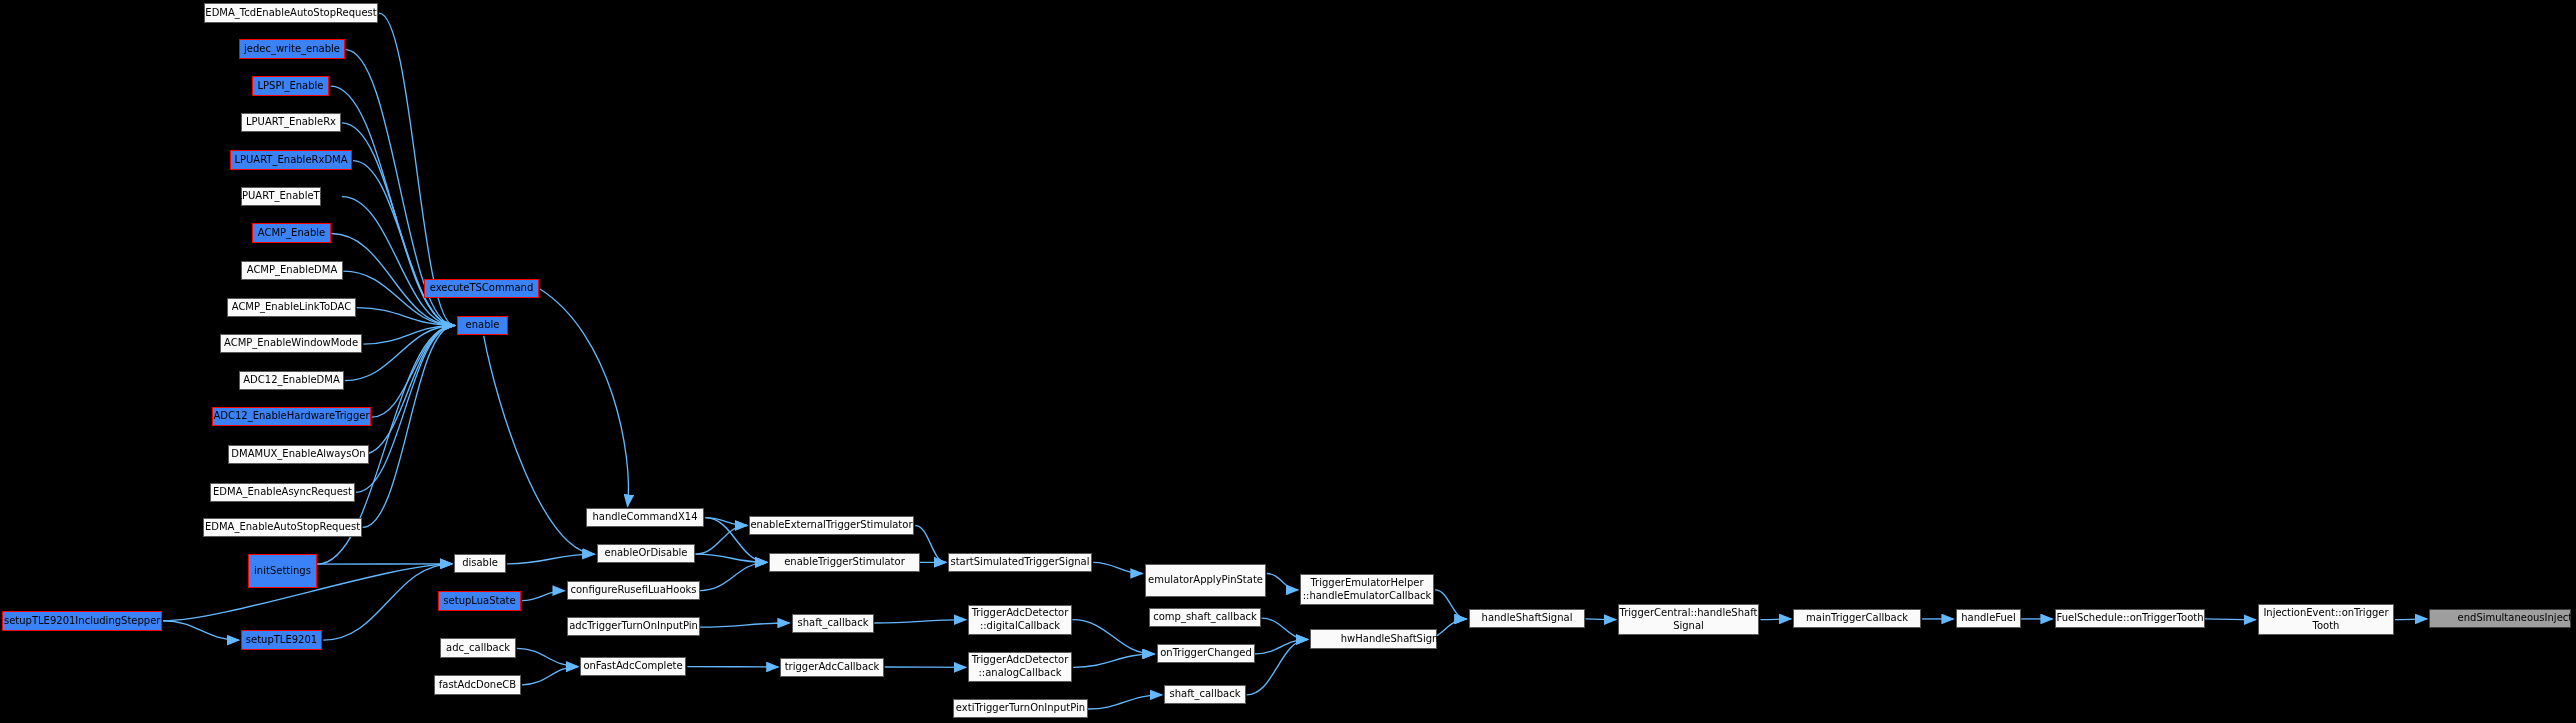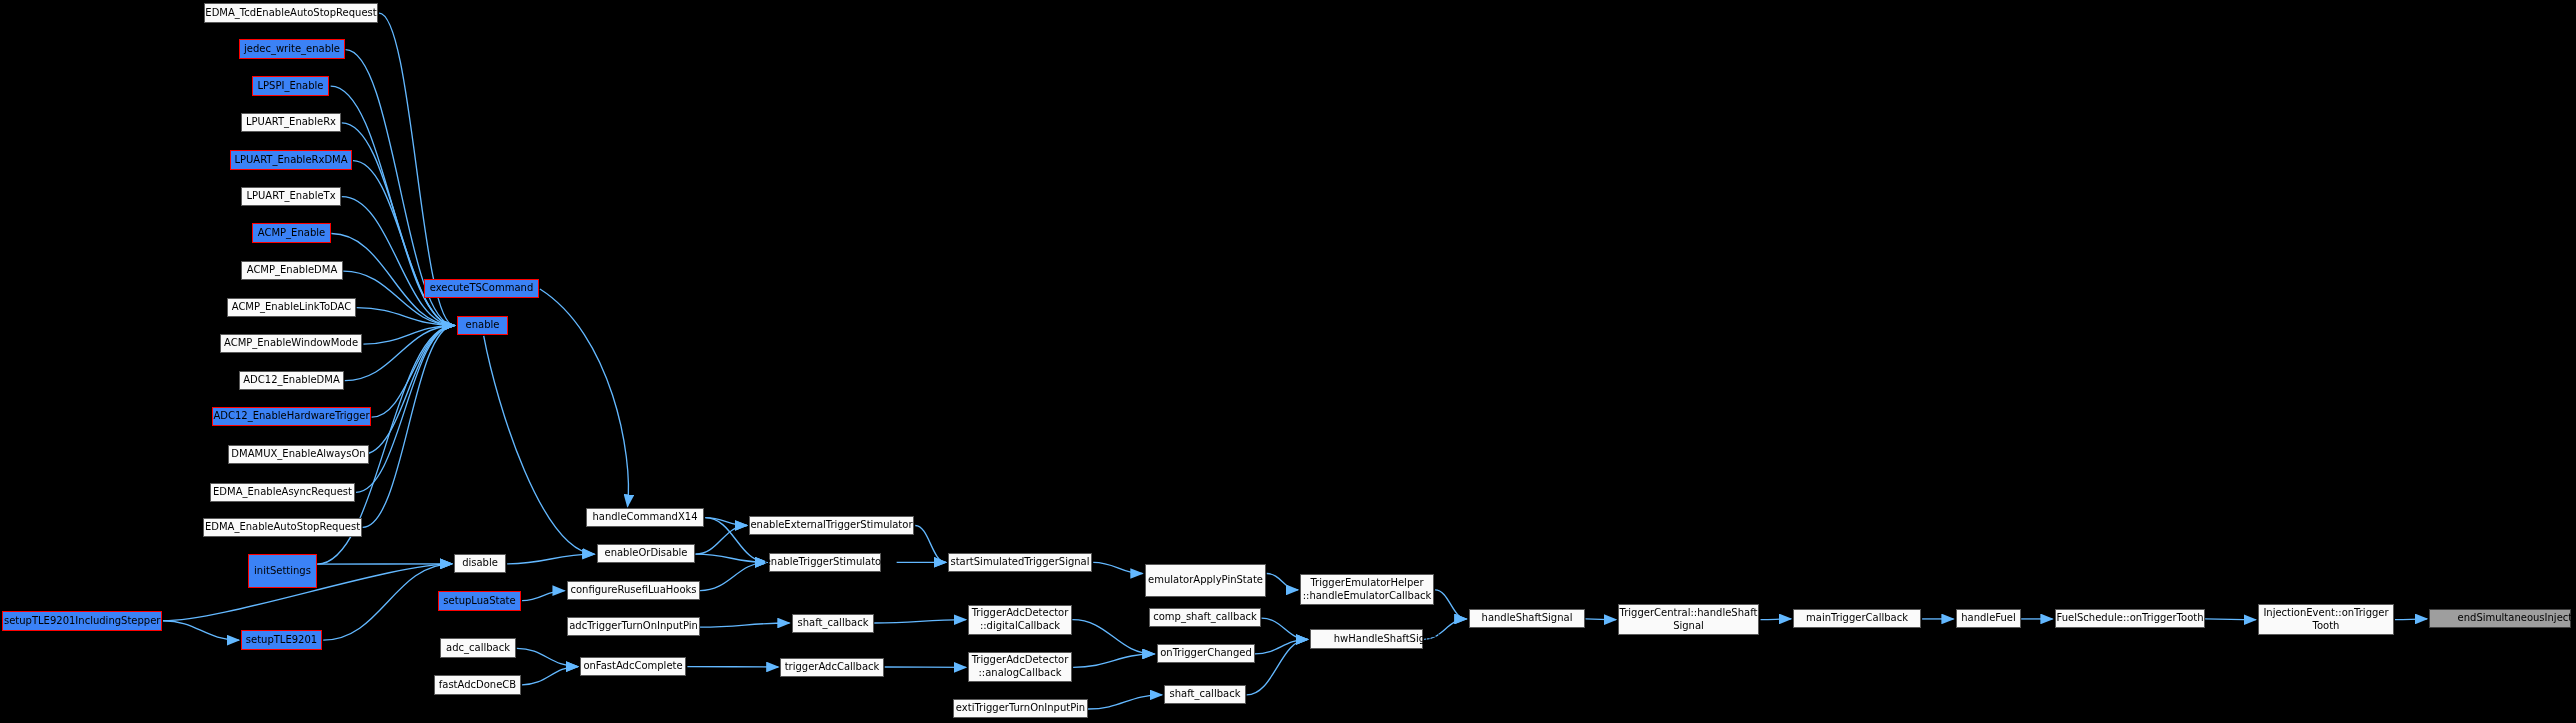--- a/index.html
+++ b/index.html
@@ -113,21 +113,21 @@
       <path d="M2714,831 C2732.9,831 2737.1,831 2756,831" fill="none" stroke="#63b8ff" stroke-width="1.8" marker-end="url(#arrow)"></path>
       <path d="M2961,831 C2991.6,831 2998.4,832 3029,832" fill="none" stroke="#63b8ff" stroke-width="1.8" marker-end="url(#arrow)"></path>
       <path d="M3216,832 C3235.35,832 3239.65,831 3259,831" fill="none" stroke="#63b8ff" stroke-width="1.8" marker-end="url(#arrow)"></path>
     </svg>
   <div id="node-layer">
       <div class="node normal" style="left: 204px; top: 3px; width: 174px; height: 20px;"><span>EDMA_TcdEnableAutoStopRequest</span></div>
       <div class="node red" style="left: 239px; top: 39px; width: 106px; height: 20px;"><span>jedec_write_enable</span></div>
       <div class="node red" style="left: 252px; top: 76px; width: 77px; height: 20px;"><span>LPSPI_Enable</span></div>
       <div class="node normal" style="left: 241px; top: 113px; width: 100px; height: 19.4px;"><span>LPUART_EnableRx</span></div>
       <div class="node red" style="left: 230px; top: 150px; width: 122px; height: 20px;"><span>LPUART_EnableRxDMA</span></div>
-      <div class="node normal" style="left: 241px; top: 187px; width: 100px; height: 19.4px;"><span>LPUART_EnableTx</span></div>
+      <div class="node normal" style="left: 241px; top: 187px; width: 80px; height: 19.4px;"><span>LPUART_EnableTx</span></div>
       <div class="node red" style="left: 252px; top: 223px; width: 79px; height: 20px;"><span>ACMP_Enable</span></div>
       <div class="node normal" style="left: 241px; top: 261px; width: 102px; height: 19.4px;"><span>ACMP_EnableDMA</span></div>
       <div class="node normal" style="left: 227px; top: 298px; width: 129px; height: 19.4px;"><span>ACMP_EnableLinkToDAC</span></div>
       <div class="node normal" style="left: 220px; top: 334px; width: 142px; height: 19.4px;"><span>ACMP_EnableWindowMode</span></div>
       <div class="node normal" style="left: 239px; top: 371px; width: 105px; height: 19.4px;"><span>ADC12_EnableDMA</span></div>
       <div class="node red" style="left: 212px; top: 407px; width: 159px; height: 19.4px;"><span>ADC12_EnableHardwareTrigger</span></div>
       <div class="node normal" style="left: 228px; top: 445px; width: 141px; height: 19.4px; text-align: center;"><span>DMAMUX_EnableAlwaysOn</span></div>
       <div class="node normal" style="left: 210px; top: 483px; width: 145px; height: 19.4px;"><span>EDMA_EnableAsyncRequest</span></div>
       <div class="node normal" style="left: 203px; top: 518px; width: 159px; height: 19.4px;"><span>EDMA_EnableAutoStopRequest</span></div>
       <div class="node red" style="left: 248px; top: 554px; width: 69px; height: 34px;"><span>initSettings</span></div>
@@ -138,36 +138,36 @@
       <div class="node normal" style="left: 586px; top: 508px; width: 118px; height: 19.4px;"><span>handleCommandX14</span></div>
       <div class="node normal" style="left: 597px; top: 544px; width: 98px; height: 19.4px;"><span>enableOrDisable</span></div>
       <div class="node normal" style="left: 454px; top: 554px; width: 52px; height: 19.4px;"><span>disable</span></div>
       <div class="node normal" style="left: 567px; top: 581px; width: 133px; height: 19.4px;"><span>configureRusefiLuaHooks</span></div>
       <div class="node red" style="left: 438px; top: 591px; width: 83px; height: 20px;"><span>setupLuaState</span></div>
       <div class="node normal" style="left: 567px; top: 617px; width: 133px; height: 19.4px;"><span>adcTriggerTurnOnInputPin</span></div>
       <div class="node normal" style="left: 440px; top: 638px; width: 76px; height: 20px;"><span>adc_callback</span></div>
       <div class="node normal" style="left: 580px; top: 657px; width: 106px; height: 19.4px;"><span>onFastAdcComplete</span></div>
       <div class="node normal" style="left: 434px; top: 675px; width: 87px; height: 20px;"><span>fastAdcDoneCB</span></div>
       <div class="node normal" style="left: 749px; top: 516px; width: 165px; height: 18.6px;"><span>enableExternalTriggerStimulator</span></div>
-      <div class="node normal" style="left: 769px; top: 553px; width: 112px; height: 19.4px;"><span>enableTriggerStimulator</span></div>
+      <div class="node normal" style="left: 769px; top: 553px; width: 151px; height: 19.4px;"><span>enableTriggerStimulator</span></div>
       <div class="node normal" style="left: 948px; top: 553px; width: 144px; height: 19.4px;"><span>startSimulatedTriggerSignal</span></div>
       <div class="node normal" style="left: 792px; top: 614px; width: 82px; height: 18.6px;"><span>shaft_callback</span></div>
       <div class="node normal" style="left: 968px; top: 605px; width: 104px; height: 30px;"><span>TriggerAdcDetector
 ::digitalCallback</span></div>
       <div class="node normal" style="left: 780px; top: 658px; width: 104px; height: 18.6px;"><span>triggerAdcCallback</span></div>
       <div class="node normal" style="left: 968px; top: 652px; width: 104px; height: 30px;"><span>TriggerAdcDetector
 ::analogCallback</span></div>
       <div class="node normal" style="left: 953px; top: 699px; width: 135px; height: 19.4px;"><span>extiTriggerTurnOnInputPin</span></div>
       <div class="node normal" style="left: 1145px; top: 564px; width: 121px; height: 33px;"><span>emulatorApplyPinState</span></div>
       <div class="node normal" style="left: 1300px; top: 574px; width: 134px; height: 31px;"><span>TriggerEmulatorHelper
 ::handleEmulatorCallback</span></div>
       <div class="node normal" style="left: 1149px; top: 608px; width: 112px; height: 19.4px;"><span>comp_shaft_callback</span></div>
       <div class="node normal" style="left: 1157px; top: 644px; width: 98px; height: 19.4px;"><span>onTriggerChanged</span></div>
       <div class="node normal" style="left: 1164px; top: 685px; width: 82px; height: 19.4px;"><span>shaft_callback</span></div>
-      <div class="node normal" style="left: 1310px; top: 629px; width: 113px; height: 20px; padding-left: 44px;"><span>hwHandleShaftSignal</span></div>
+      <div class="node normal" style="left: 1310px; top: 629px; width: 127px; height: 20px; padding-left: 44px;"><span>hwHandleShaftSignal</span></div>
       <div class="node normal" style="left: 1469px; top: 609px; width: 116px; height: 19.4px;"><span>handleShaftSignal</span></div>
       <div class="node normal" style="left: 1618px; top: 604px; width: 141px; height: 31px;"><span>TriggerCentral::handleShaft
 Signal</span></div>
       <div class="node normal" style="left: 1793px; top: 609px; width: 128px; height: 19.4px;"><span>mainTriggerCallback</span></div>
       <div class="node normal" style="left: 1956px; top: 609px; width: 65px; height: 19.4px;"><span>handleFuel</span></div>
       <div class="node normal" style="left: 2055px; top: 609px; width: 150px; height: 19.4px;"><span>FuelSchedule::onTriggerTooth</span></div>
       <div class="node normal" style="left: 2258px; top: 604px; width: 136px; height: 31px; justify-content: center;"><span>InjectionEvent::onTrigger
 Tooth</span></div>
       <div class="node current" style="left: 2429px; top: 609px; width: 142px; height: 19.4px; padding-left: 48px;"><span>endSimultaneousInjection</span></div>
     </div>

